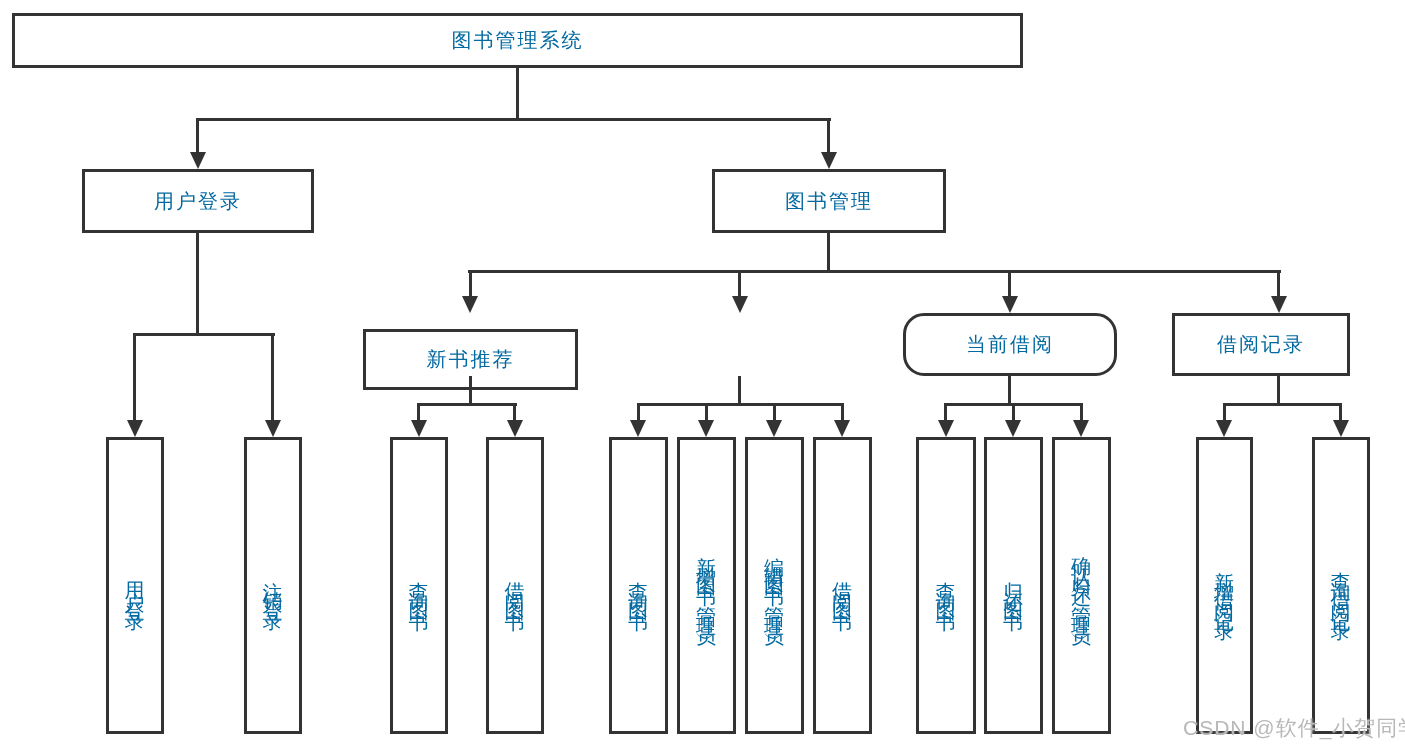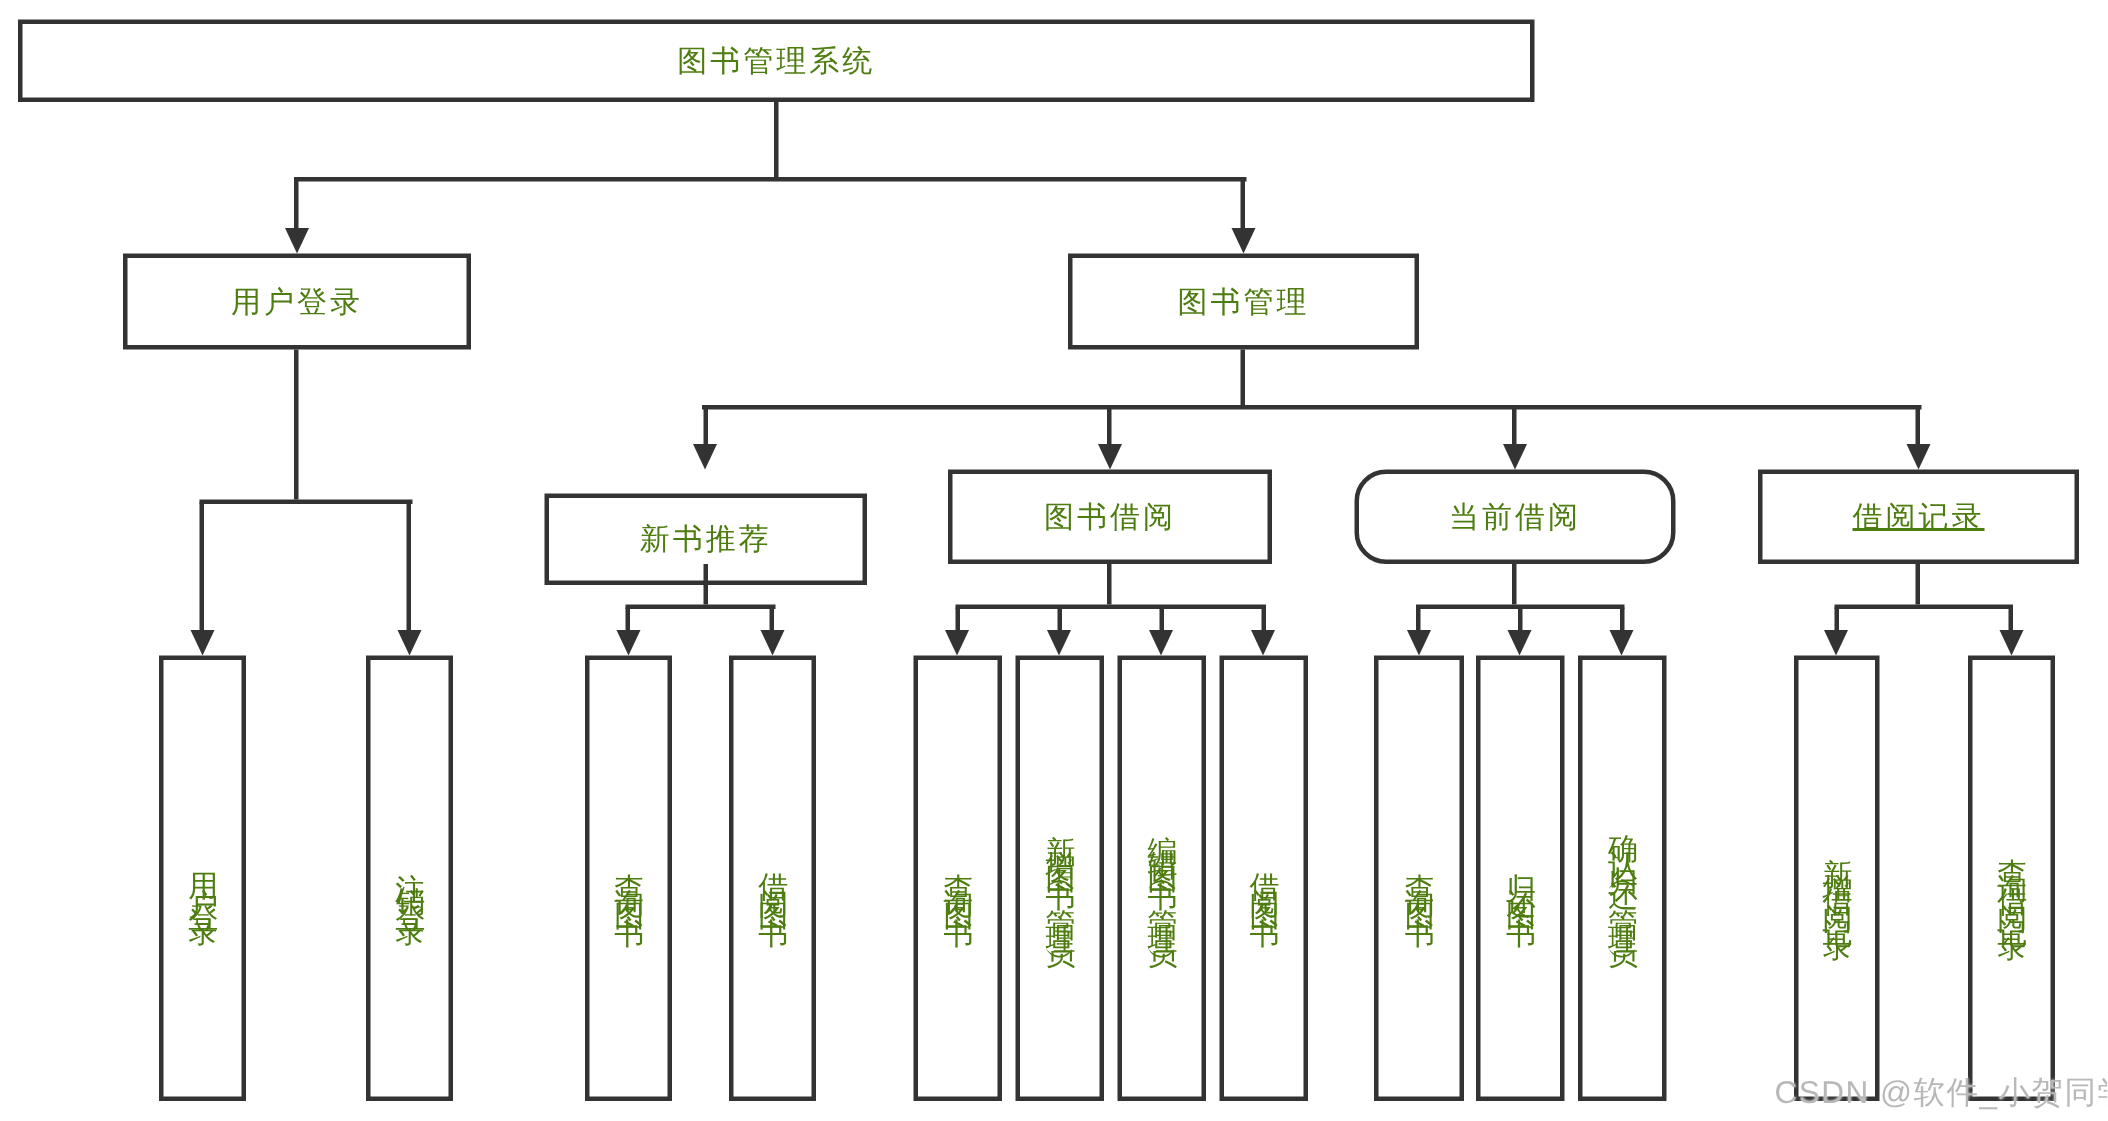--- a/index.html
+++ b/index.html
@@ -13,21 +13,21 @@
     width: 1405px;
     height: 747px;
     background: #ffffff;
     overflow: hidden;
   }
   .box {
     position: absolute;
     box-sizing: border-box;
     border: 3px solid #333333;
     background: #ffffff;
-    color: #4d7c0f;
+    color: #0369a1;
     display: flex;
     align-items: center;
     justify-content: center;
     font-size: 20px;
     letter-spacing: 2px;
     white-space: nowrap;
   }
   .vbox {
     writing-mode: vertical-rl;
     text-orientation: mixed;
@@ -90,23 +90,22 @@
   <div class="vline" style="left:469px; top:272px; height:26px;"></div>
   <div class="arrow" style="left:462px; top:296px;"></div>
   <div class="vline" style="left:738px; top:272px; height:26px;"></div>
   <div class="arrow" style="left:732px; top:296px;"></div>
   <div class="vline" style="left:1008px; top:272px; height:26px;"></div>
   <div class="arrow" style="left:1002px; top:296px;"></div>
   <div class="vline" style="left:1277px; top:272px; height:26px;"></div>
   <div class="arrow" style="left:1271px; top:296px;"></div>
 
   <div class="box" style="left:363px; top:329px; width:215px; height:61px;">新书推荐</div>
-  <div class="box" style="left:632px; top:313px; width:216px; height:63px;">图书借阅</div>
   <div class="box" style="left:903px; top:313px; width:214px; height:63px;border-radius:21px;">当前借阅</div>
-  <div class="box" style="left:1172px; top:313px; width:214px; height:63px;text-decoration:underline;">借阅记录</div>
+  <div class="box" style="left:1172px; top:313px; width:178px; height:63px;">借阅记录</div>
 
   <div class="vline" style="left:469px; top:376px; height:27px;"></div>
   <div class="hline" style="left:417px; top:403px; width:100px;"></div>
   <div class="vline" style="left:417px; top:405px; height:17px;"></div>
   <div class="arrow" style="left:411px; top:420px;"></div>
   <div class="vline" style="left:513px; top:405px; height:17px;"></div>
   <div class="arrow" style="left:507px; top:420px;"></div>
 
   <div class="vline" style="left:738px; top:376px; height:27px;"></div>
   <div class="hline" style="left:637px; top:403px; width:207px;"></div>

